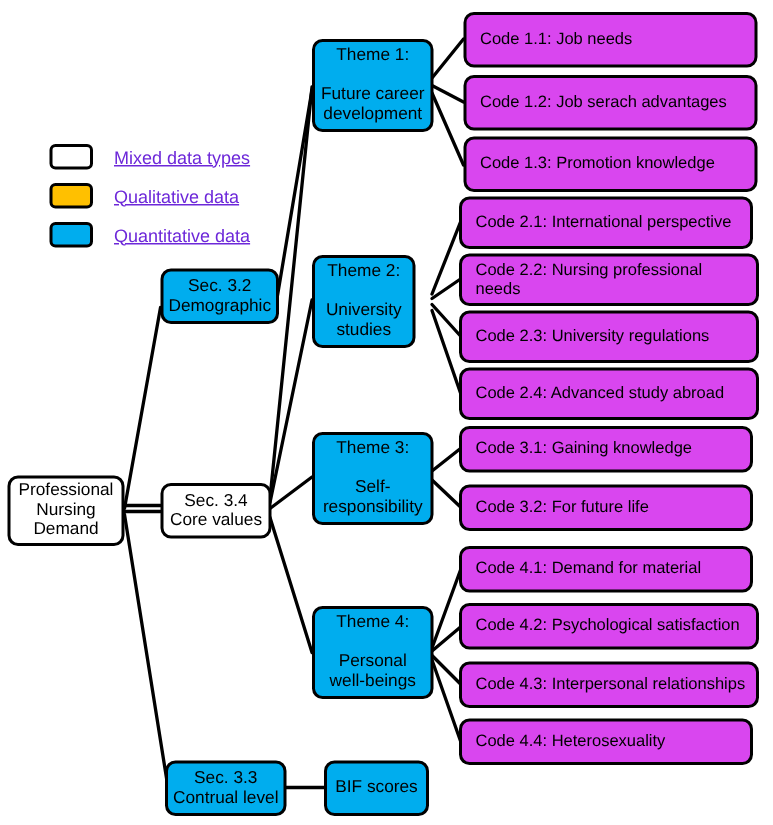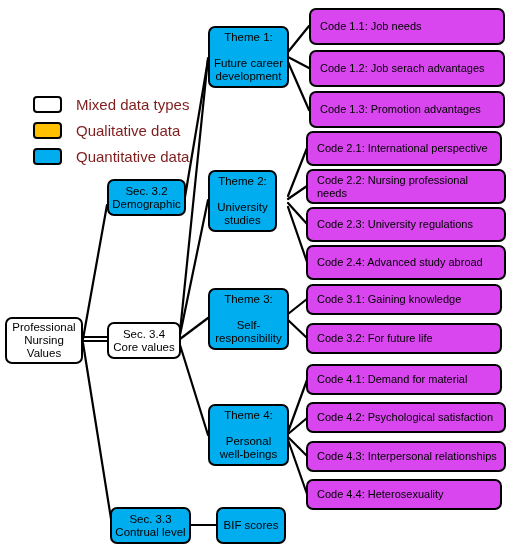--- a/index.html
+++ b/index.html
@@ -75,23 +75,24 @@
     border: 2.2px solid #000000;
     border-radius: 4px;
     box-sizing: border-box;
     margin-right: 14px;
     flex: none;
   }
   .legend-swatch.mixed { background: #ffffff; }
   .legend-swatch.quant { background: #00ADEE; }
   .legend-swatch.qual  { background: #FFC000; }
   .legend-label {
-    font-size: 15px;
-    color: #7f1d1d;
+    font-size: 12px;
+    color: #6d28d9;
     white-space: nowrap;
+    text-decoration: underline;
   }
 </style>
 </head>
 <body>
 
 <div id="canvas">
 
   <svg id="edges" viewBox="0 0 515 550">
     <g stroke="#000000" stroke-width="2.2" fill="none" stroke-linecap="round">
 
@@ -140,21 +141,21 @@
     <div class="legend-row">
       <span class="legend-swatch quant"></span>
       <span class="legend-label">Quantitative data</span>
     </div>
   </div>
 
   <div class="node mixed n-root" style="left:5px; top:317px; width:78px; height:47px;">
     <span class="lbl">
       <span>Professional</span><br>
       <span>Nursing</span><br>
-      <span>Values</span>
+      <span>Demand</span>
     </span>
   </div>
 
   <div class="node quant n-sec" style="left:107px; top:179px; width:79px; height:37px;">
     <span class="lbl">
       <span>Sec. 3.2</span><br>
       <span>Demographic</span>
     </span>
   </div>
 
@@ -210,21 +211,21 @@
 
   <div class="node qual n-code" style="left:309px; top:8px; width:196px; height:37px;">
     <span class="lbl">Code 1.1: Job needs</span>
   </div>
 
   <div class="node qual n-code" style="left:309px; top:50px; width:196px; height:37px;">
     <span class="lbl">Code 1.2: Job serach advantages</span>
   </div>
 
   <div class="node qual n-code" style="left:309px; top:91px; width:196px; height:37px;">
-    <span class="lbl">Code 1.3: Promotion advantages</span>
+    <span class="lbl">Code 1.3: Promotion knowledge</span>
   </div>
 
   <div class="node qual n-code" style="left:306px; top:131px; width:196px; height:35px;">
     <span class="lbl">Code 2.1: International perspective</span>
   </div>
 
   <div class="node qual n-code" style="left:306px; top:169px; width:200px; height:35px;">
     <span class="lbl">Code 2.2: Nursing professional needs</span>
   </div>
 

